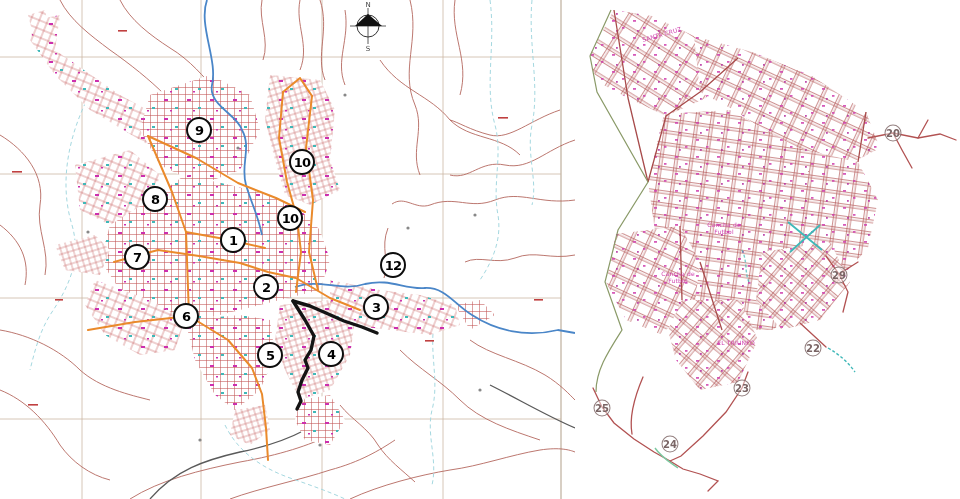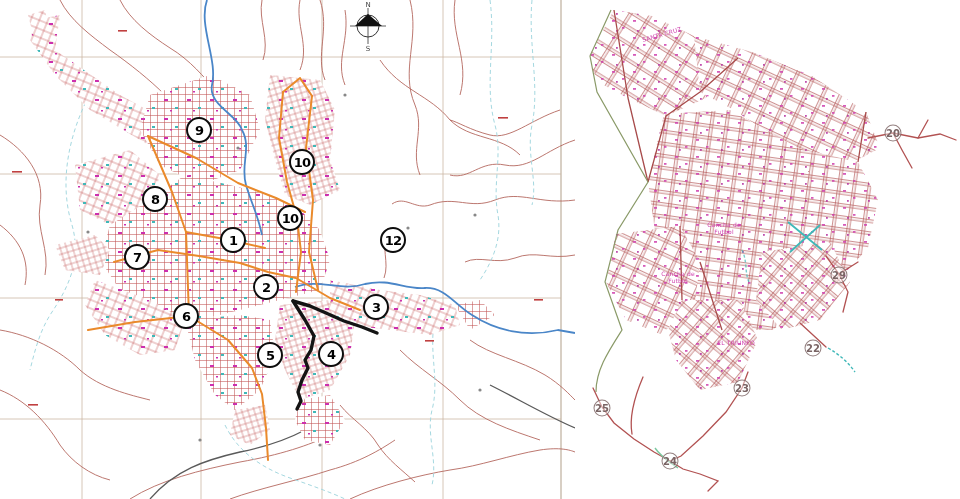--- a/index.html
+++ b/index.html
@@ -252,28 +252,28 @@
       <div class="zone-marker" style="left: 266px; top: 287px;">2</div>
       <div class="zone-marker" style="left: 376px; top: 307px;">3</div>
       <div class="zone-marker" style="left: 331px; top: 354px;">4</div>
       <div class="zone-marker" style="left: 270px; top: 355px;">5</div>
       <div class="zone-marker" style="left: 186px; top: 316px;">6</div>
       <div class="zone-marker" style="left: 137px; top: 257px;">7</div>
       <div class="zone-marker" style="left: 155px; top: 199px;">8</div>
       <div class="zone-marker" style="left: 199px; top: 130px;">9</div>
       <div class="zone-marker" style="left: 302px; top: 144px; margin-top: 18px;">10</div>
       <div class="zone-marker" style="left: 290px; top: 218px;">10</div>
-      <div class="zone-marker" style="left: 393px; top: 240px; text-align: center;">12</div>
+      <div class="zone-marker" style="left: 393px; top: 265px; text-align: center;">12</div>
     </div>
   <div>
       <div class="route-marker" style="left: 893px; top: 133px;">20</div>
       <div class="route-marker" style="left: 839px; top: 275px;">29</div>
       <div class="route-marker" style="left: 813px; top: 336px; margin-top: 12px;">22</div>
       <div class="route-marker" style="left: 742px; top: 388px;">23</div>
-      <div class="route-marker" style="left: 670px; top: 461px;">24</div>
+      <div class="route-marker" style="left: 670px; top: 444px;">24</div>
       <div class="route-marker" style="left: 602px; top: 408px; text-align: center;">25</div>
       <div class="map-label" style="left: 662px; top: 35px; transform: translate(-50%, -50%) rotate(-16deg);">SANTA CRUZ</div>
       <div class="map-label" style="left: 724px; top: 229px; transform: translate(-50%, -50%) rotate(0deg);">Cancha de
 Futbol</div>
       <div class="map-label" style="left: 678px; top: 278px; transform: translate(-50%, -50%) rotate(0deg);">Cancha de
 Futbol</div>
       <div class="map-label" style="left: 736px; top: 343px; transform: translate(-50%, -50%) rotate(0deg);">EL TRIUNFO</div>
     </div>
 </div>
 

